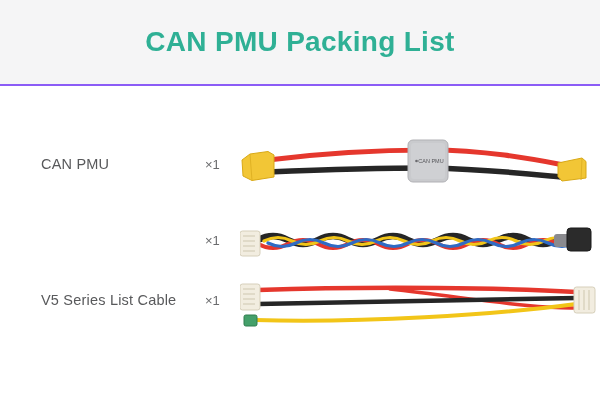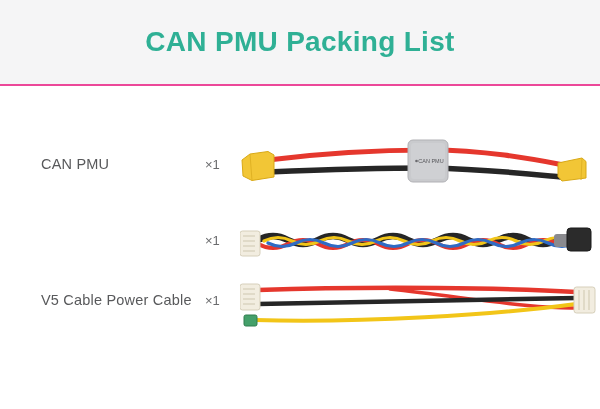--- a/index.html
+++ b/index.html
@@ -14,21 +14,21 @@
     height: 409px;
     background: #ffffff;
     overflow: hidden;
   }
   .header {
     position: absolute;
     top: 0; left: 0;
     width: 600px;
     height: 86px;
     background: #f5f5f6;
-    border-bottom: 2px solid #ec4899;
+    border-bottom: 2px solid #8b5cf6;
     display: flex;
     align-items: center;
     justify-content: center;
   }
   .title {
     color: #2fb095;
     font-size: 28px;
     font-weight: bold;
     letter-spacing: 0.3px;
   }
@@ -123,21 +123,21 @@
           <line x1="3" y1="27" x2="15" y2="27" stroke="#d9d2bd" stroke-width="1.4"></line>
         </g>
 
         <rect x="314" y="10" width="16" height="13" rx="3" fill="#8a8a8e"></rect>
         <rect x="327" y="4" width="24" height="23" rx="3.5" fill="#2b2b2b" stroke="#1a1a1a" stroke-width="1"></rect>
       </svg>
     </figure>
   </section>
 
   <section class="row row-3">
-    <span class="label">V5 Cable Power Cable</span>
+    <span class="label">V5 Series List Cable</span>
     <span class="qty">×1</span>
     <figure class="cable">
       <svg width="356" height="56" viewBox="0 0 356 56">
 
         <path d="M18,12 C140,8 270,10 336,14" fill="none" stroke="#e5372d" stroke-width="4.5" stroke-linecap="round"></path>
         <path d="M150,11 C230,20 295,31 336,30" fill="none" stroke="#e5372d" stroke-width="3.5" stroke-linecap="round"></path>
         <path d="M18,26 C150,24 270,22 336,20" fill="none" stroke="#262626" stroke-width="4.5" stroke-linecap="round"></path>
         <path d="M15,42 C120,45 255,37 336,26" fill="none" stroke="#f2c518" stroke-width="4" stroke-linecap="round"></path>
 
         <g>

